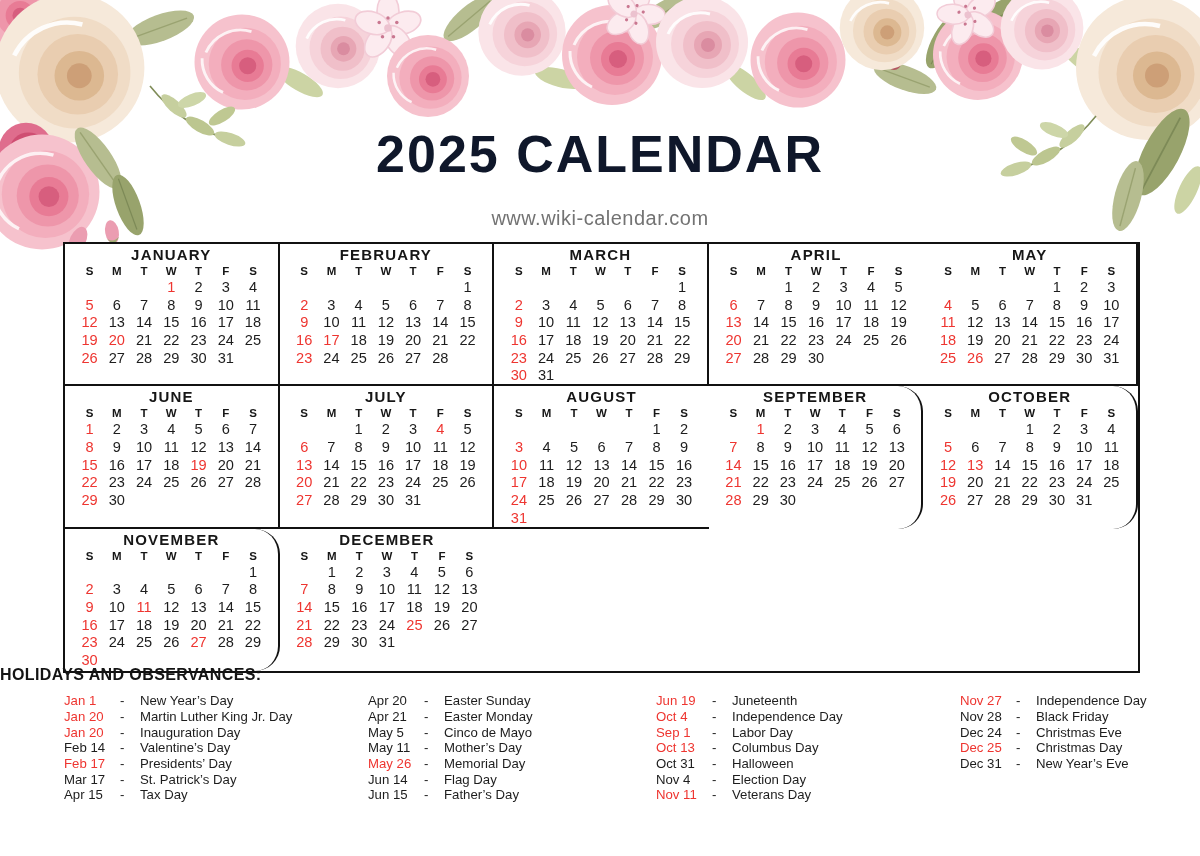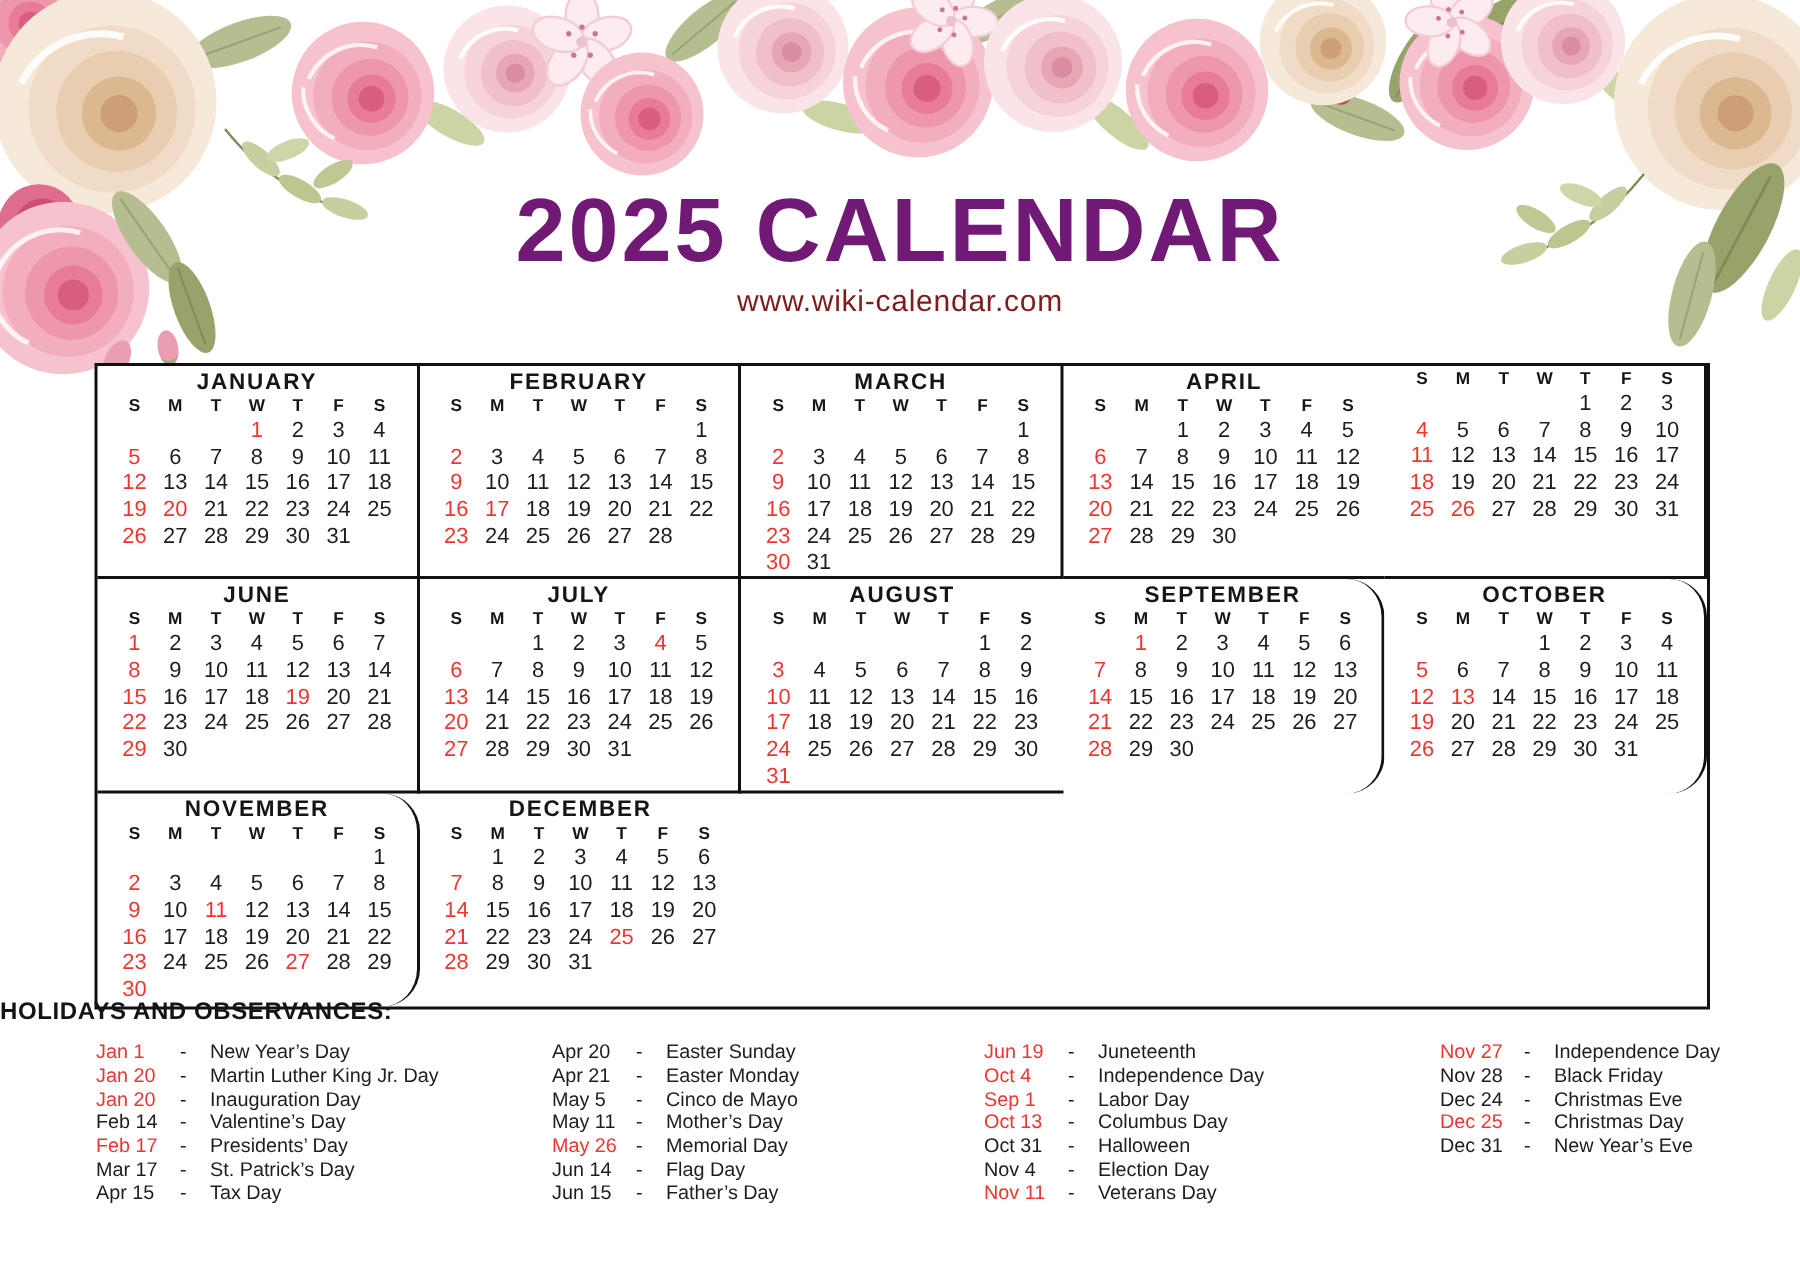--- a/index.html
+++ b/index.html
@@ -8,22 +8,22 @@
     background:#ffffff;
     font-family:"Liberation Sans", sans-serif;
     color:#1c1c1c;
     position:relative;
     overflow:hidden;
   }
   .page { position:absolute; inset:0; width:1200px; height:856px; background:#fff; }
   .floral { position:absolute; top:0; left:0; width:1200px; height:250px; pointer-events:none; }
 
   .title-wrap { position:absolute; top:122px; left:0; width:1200px; text-align:center; }
-  .title { font-size:60px; font-weight:bold; letter-spacing:2px; color:#701a75; line-height:64px; }
-  .site  { font-size:20px; color:#7f1d1d; margin-top:4px; letter-spacing:0.5px; }
+  .title { font-size:52px; font-weight:bold; letter-spacing:2px; color:#0f172a; line-height:64px; }
+  .site  { font-size:20px; color:#737373; margin-top:21px; letter-spacing:0.5px; }
 
   .months-grid {
     position:absolute; left:63px; top:222px; width:1077px; height:431px;
     display:grid; grid-template-columns:repeat(5,1fr); grid-template-rows:repeat(3,1fr);
     border:2px solid #111; background:#fff;margin-top:20px;
   }
   .month { border-right:2px solid #111; border-bottom:2px solid #111; padding-top:2px; overflow:hidden; }
   .month:nth-child(4n) { border-right:none; }
   .month:nth-child(n+9) { border-bottom:none;border-radius:25px; }
   .month-name { text-align:center; font-weight:bold; font-size:15px; letter-spacing:1.2px; height:18px; line-height:18px; color:#161616; }
@@ -354,20 +354,21 @@
           <div class="day">24</div>
           <div class="day">25</div>
           <div class="day">26</div>
           <div class="day red">27</div>
           <div class="day">28</div>
           <div class="day">29</div>
           <div class="day">30</div>
         </div>
       </div>
       <div class="month">
+        <div class="month-name">MAY</div>
         <div class="dgrid">
           <div class="dow">S</div>
           <div class="dow">M</div>
           <div class="dow">T</div>
           <div class="dow">W</div>
           <div class="dow">T</div>
           <div class="dow">F</div>
           <div class="dow">S</div>
           <div class="day empty"></div>
           <div class="day empty"></div>

